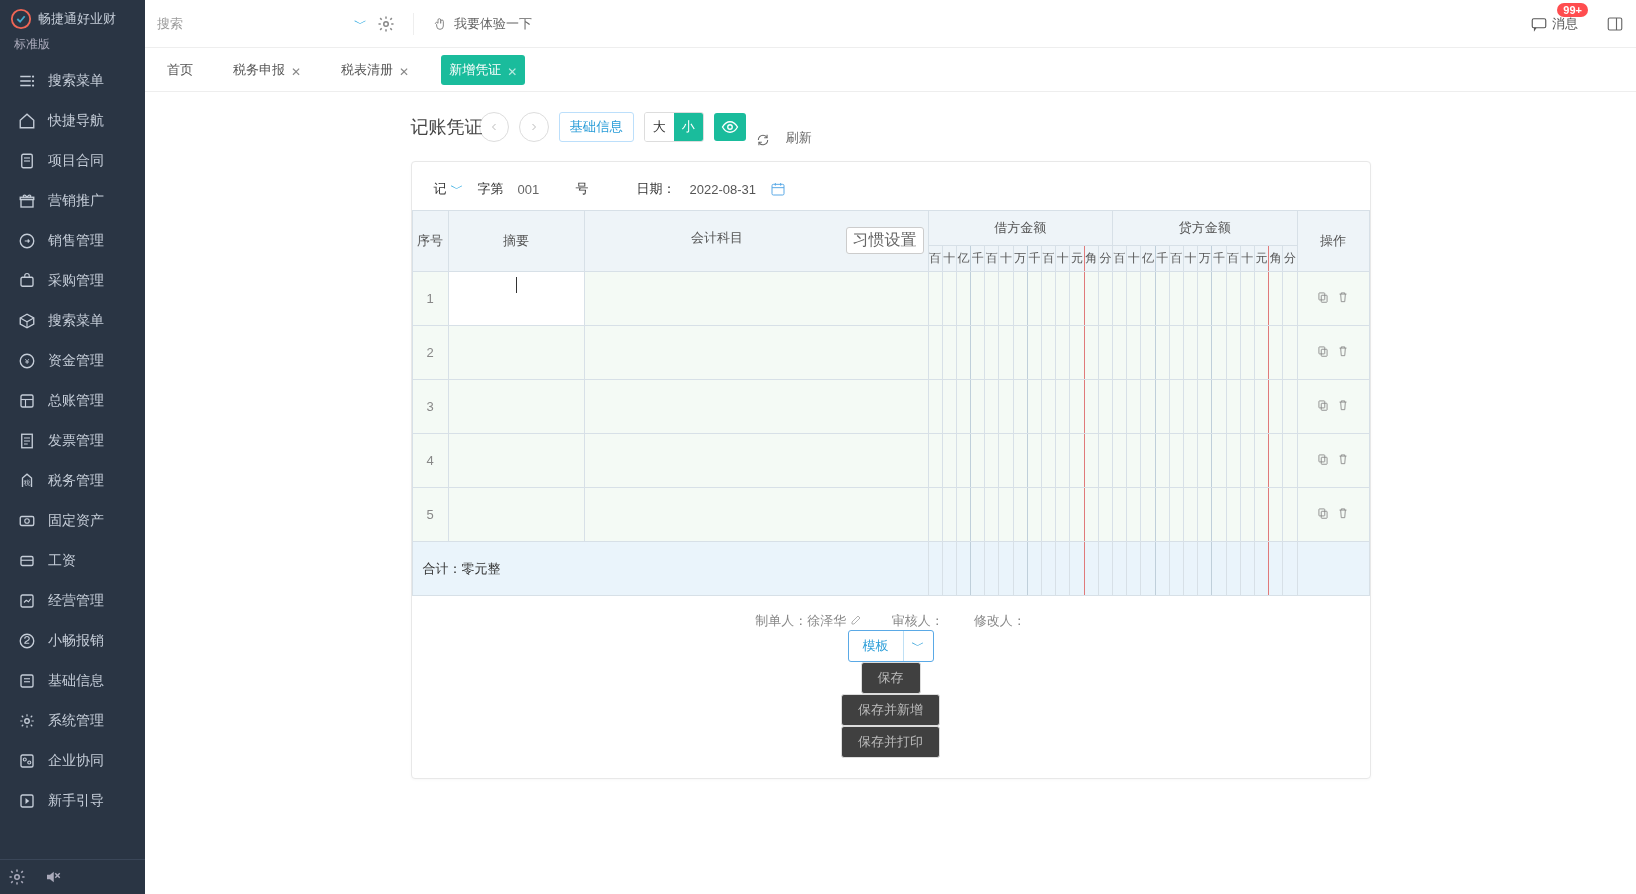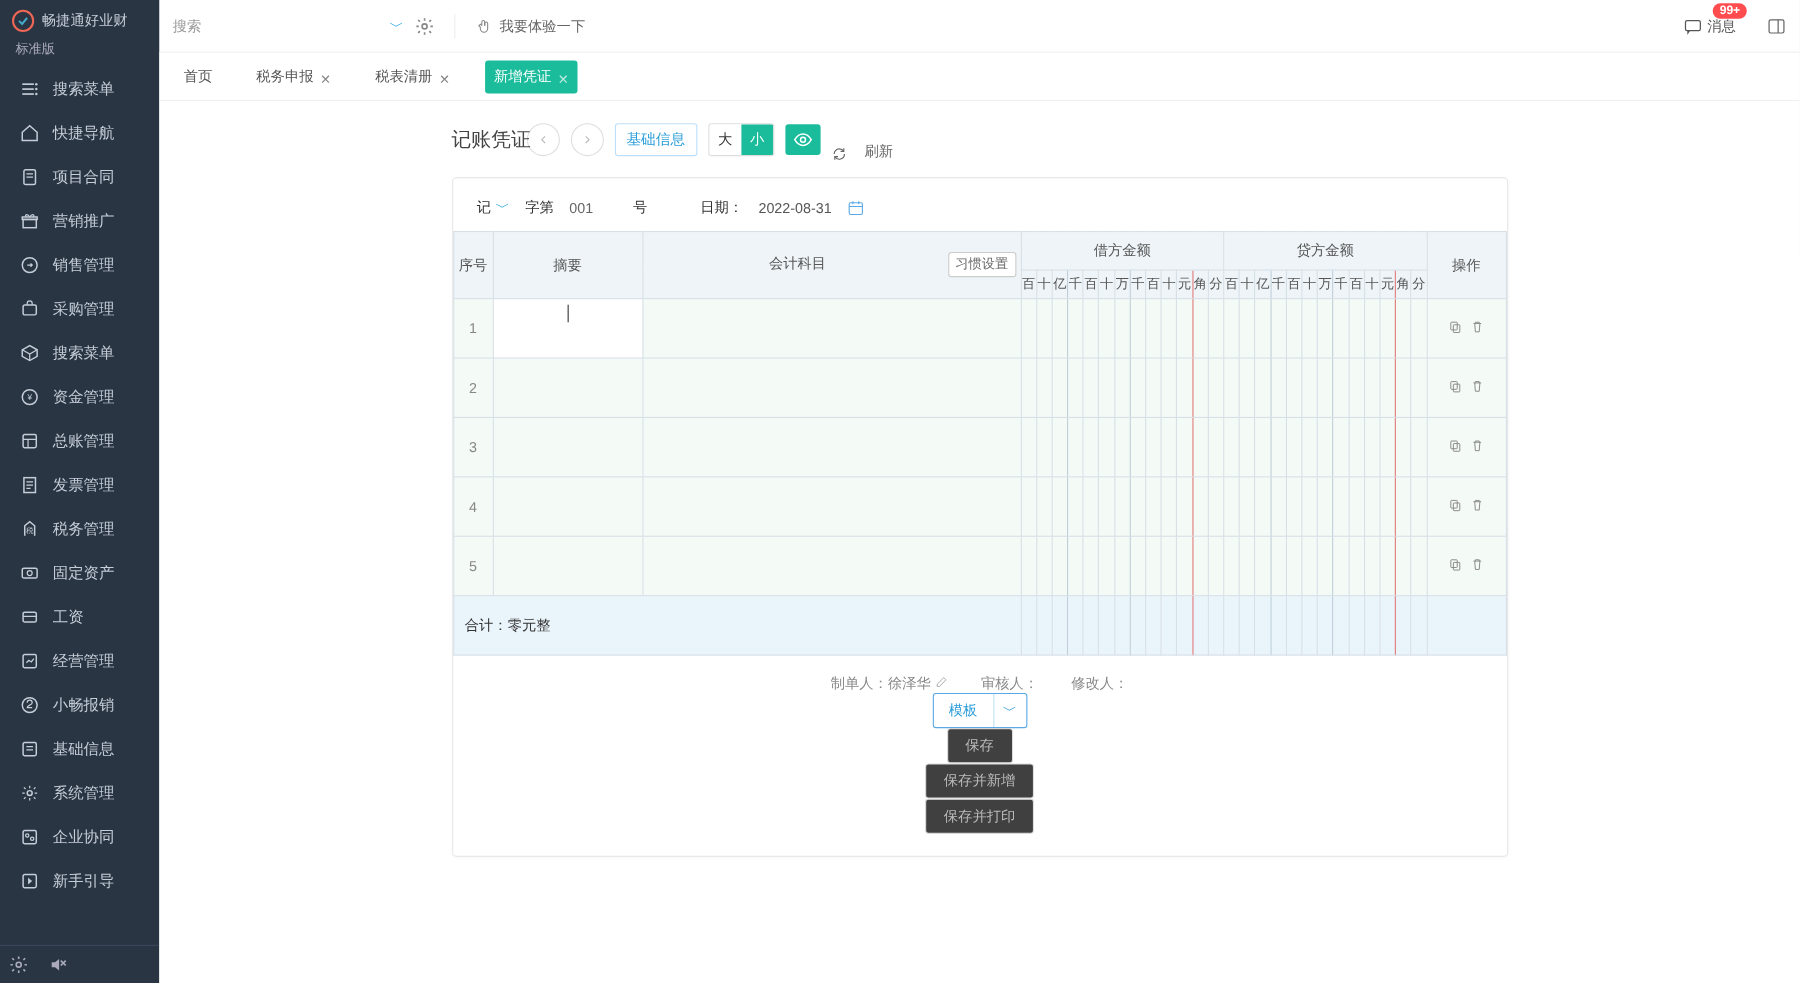--- a/index.html
+++ b/index.html
@@ -78,21 +78,21 @@
 .vtable tbody tr:nth-child(1) td.summary-cell { background: #fff; padding: 4px; vertical-align: top; }
 .vtable tbody td.seq { color: #888; }
 .digit-sep-thick { border-right: 1.5px solid #bfcfda !important; }
 .digit-sep-red { border-right: 1.5px solid #e07a7a !important; }
 .ops-cell { color: #888; }
 .ops-cell span { cursor: pointer; margin: 0 3px; display: inline-flex; }
 .total-row td { background: #eaf4fb !important; height: 36px; text-align: left; padding-left: 10px; }
 .cursor-bar { display: inline-block; width: 1px; height: 16px; background: #333; vertical-align: middle; animation: blink 1s step-end infinite; }
 @keyframes blink { 50% { opacity: 0; } }
 
-.habit-btn { font-size: 12px; border: 1px solid #ccc; padding: 2px 6px; border-radius: 3px; background: #fff; color: #666; cursor: pointer; float: right; margin-top: -2px; }
+.habit-btn { font-size: 16px; border: 1px solid #ccc; padding: 2px 6px; border-radius: 3px; background: #fff; color: #666; cursor: pointer; float: right; margin-top: -2px; }
 
 
 .vfooter { display: flex; align-items: center; padding: 16px 22px 0; color: #888; font-size: 13px; flex-direction: column; }
 .vfooter .left { display: flex; gap: 30px; }
 .vfooter .spacer { flex: 1; }
 .btn { padding: 6px 16px; border-radius: 3px; border: 1px solid #ddd; background: #fff; cursor: pointer; font-size: 13px; }
 .btn.disabled { color: #bbb; background: #404040; cursor: not-allowed; }
 .btn-split { display: flex; border: 1px solid #5aa9e6; border-radius: 3px; overflow: hidden; color: #2a9dd8; }
 .btn-split .bs-main { padding: 6px 14px; cursor: pointer; }
 .btn-split .bs-caret { padding: 6px 8px; border-left: 1px solid #bfe0f5; cursor: pointer; }

